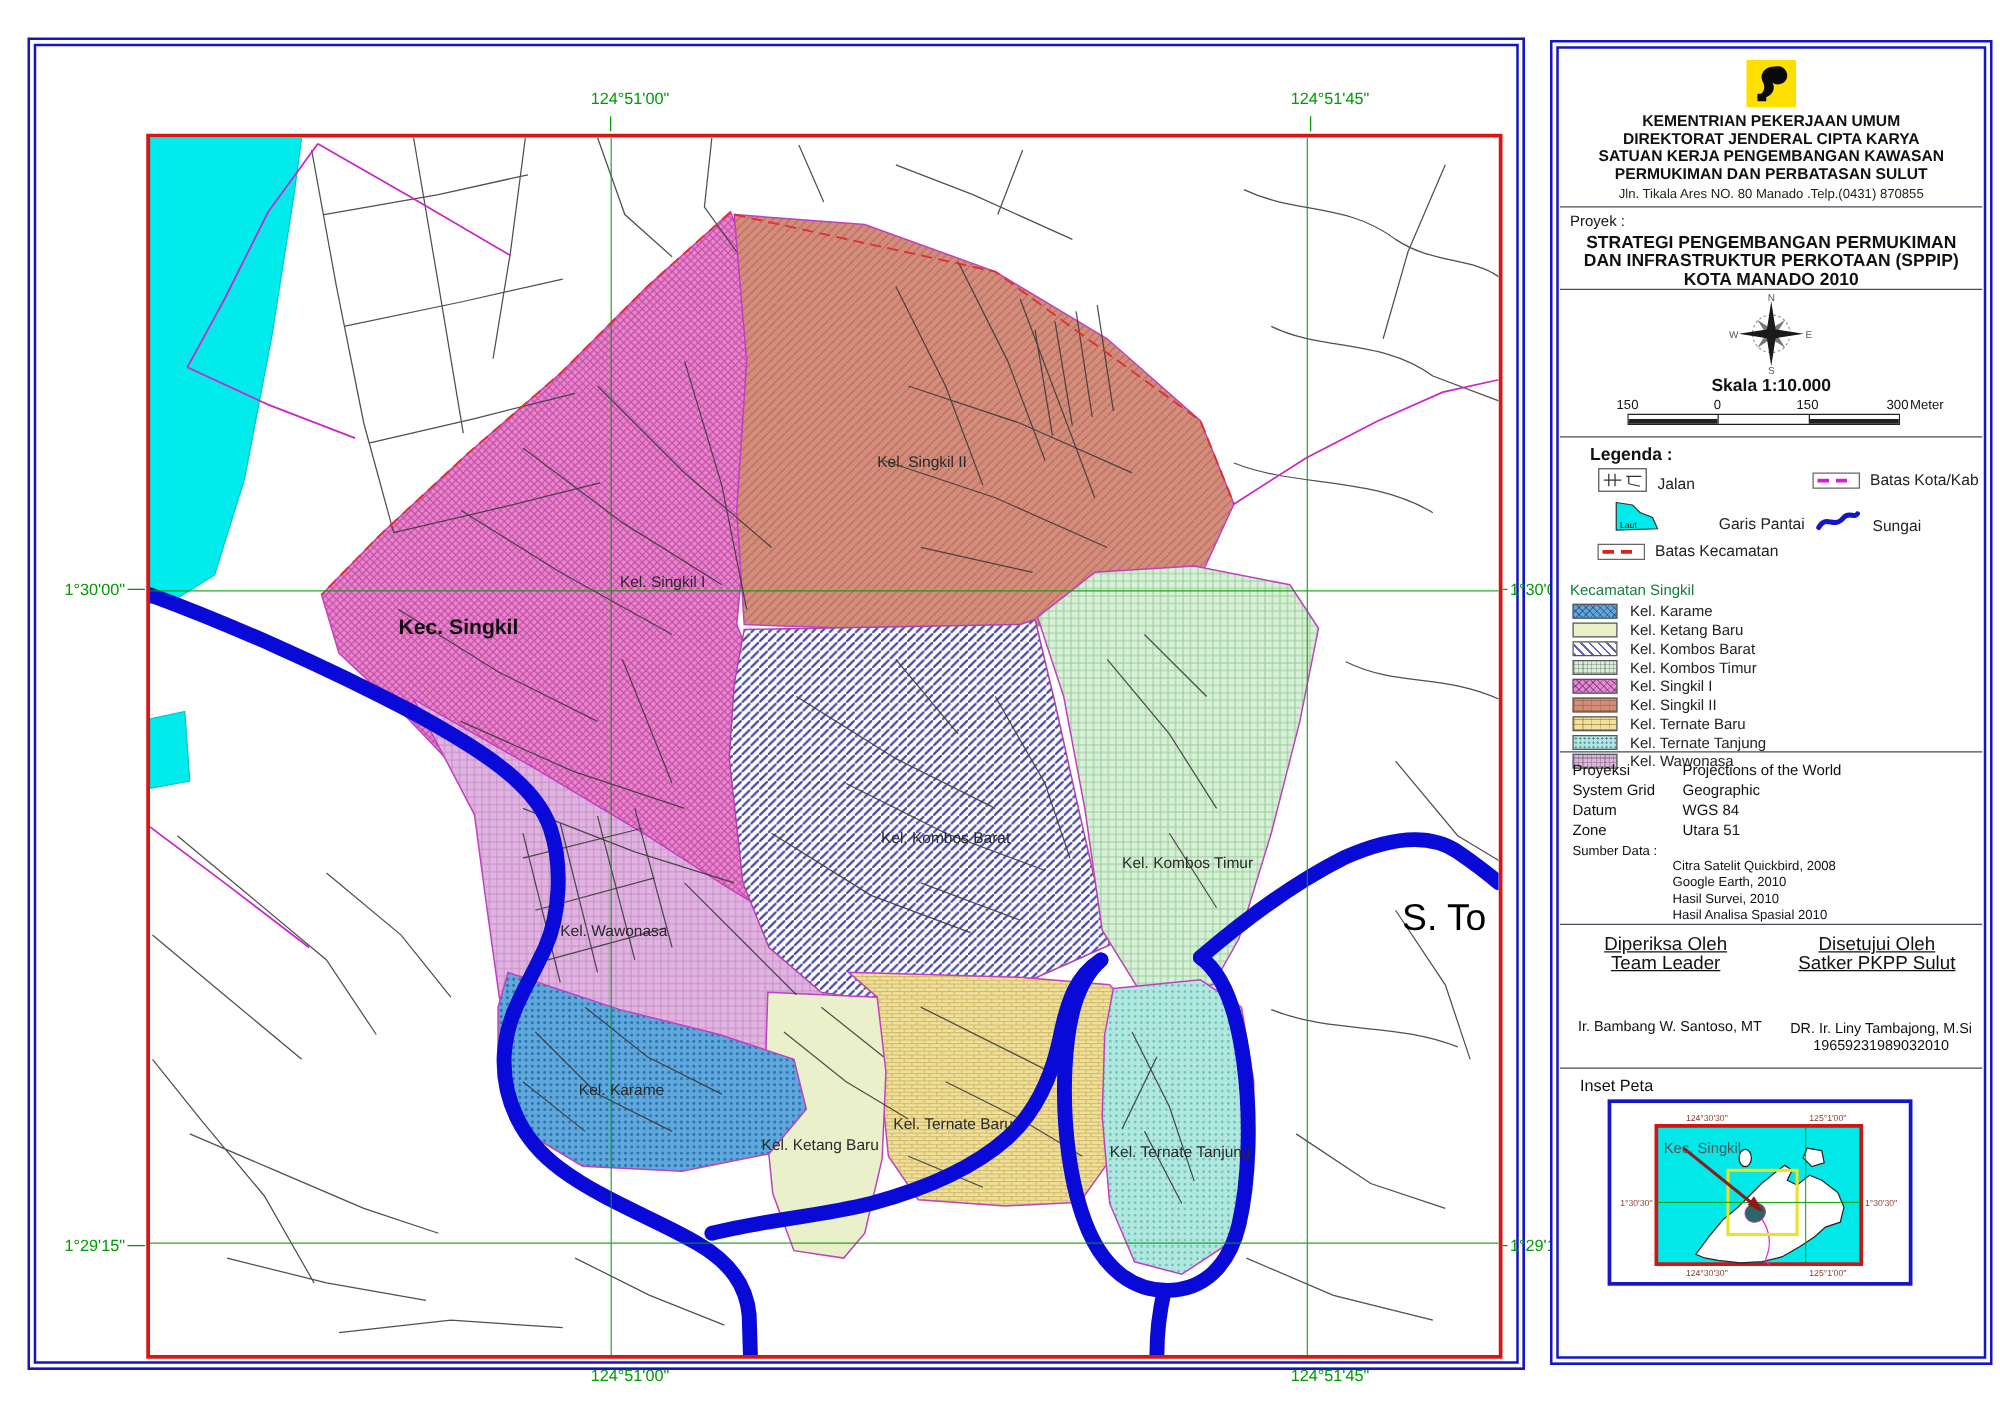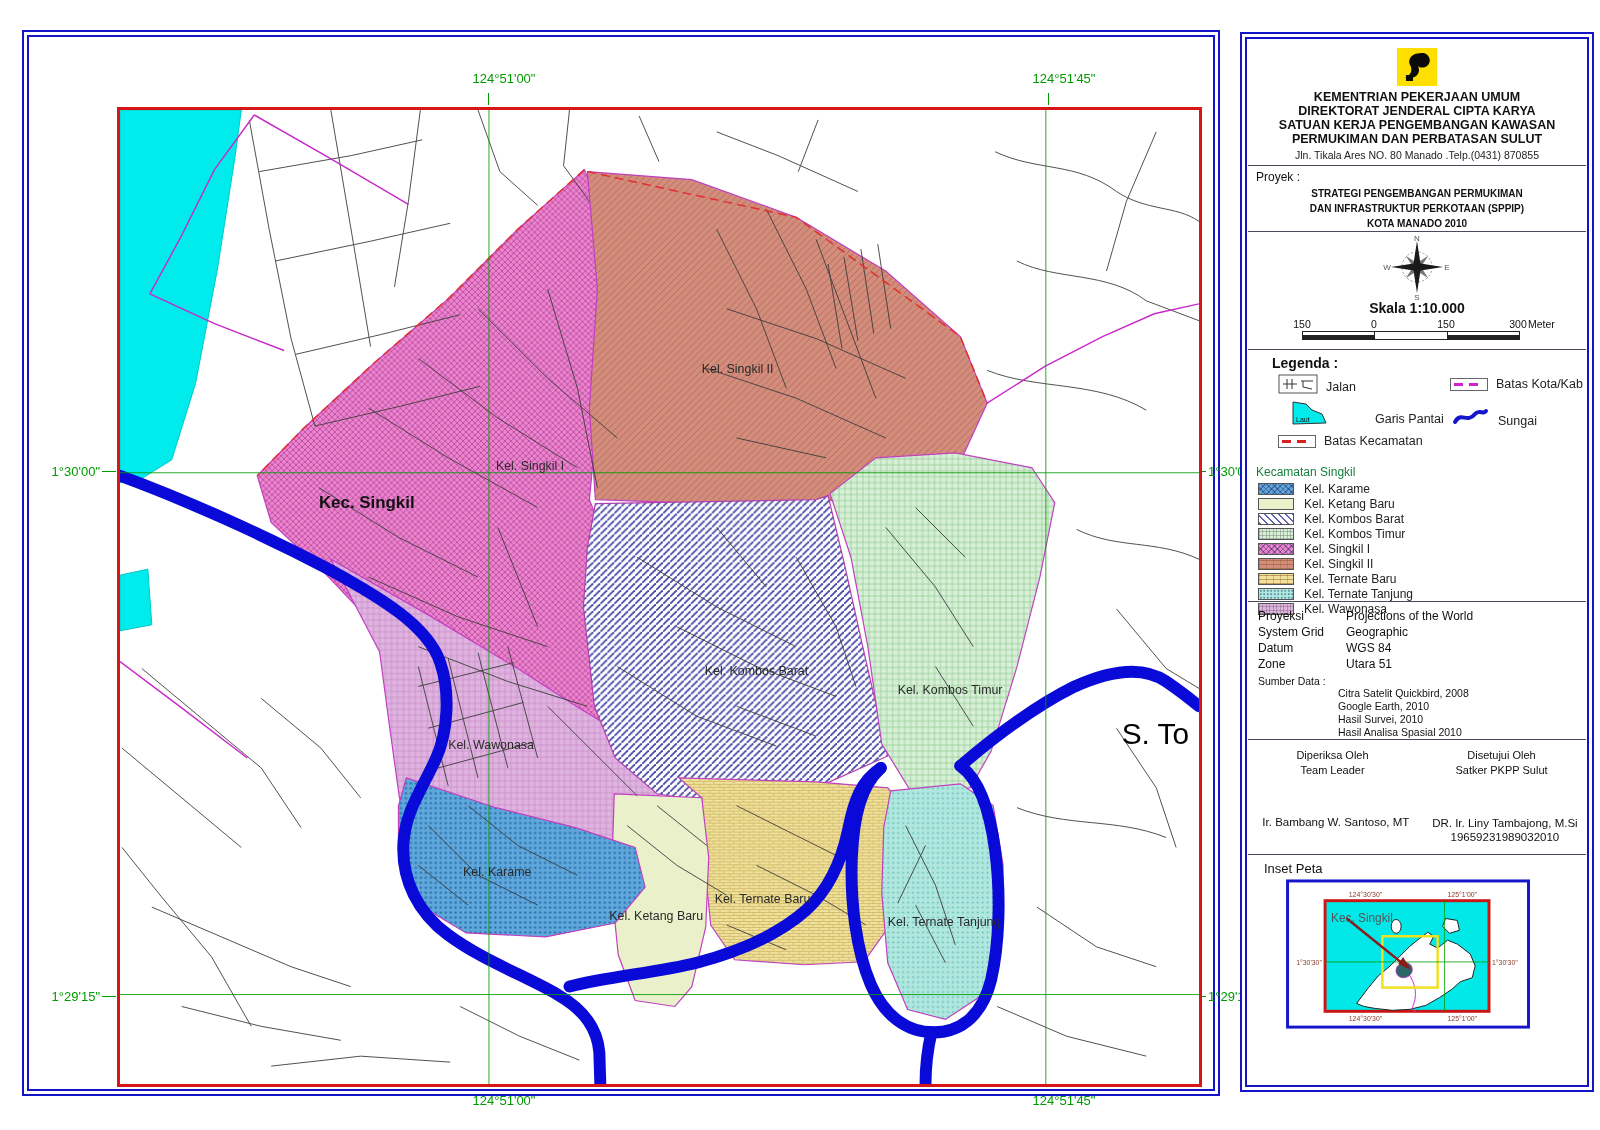--- a/index.html
+++ b/index.html
@@ -36,21 +36,21 @@
   #sec-scale  { height:118px; }
   #sec-legend { height:252px; }
   #sec-proj   { height:138px; padding:6px 16px 0 10px; }
   #sec-sign   { height:115px; }
 
   .logo-svg { display:block; margin:8px auto 4px auto; }
   .org-line { font-weight:bold; font-size:12.5px; line-height:14px; }
   .address  { font-size:10.5px; margin-top:3px; color:#222; }
 
   .proyek-label { font-size:12px; margin:4px 0 2px 8px; }
-  .proyek-line  { font-weight:bold; font-size:10px; line-height:15px; text-align:center; }
+  .proyek-line  { font-weight:bold; font-size:14px; line-height:15px; text-align:center; }
   .mt-line { font-size:12px; line-height:15px; text-align:center; color:#222; }
 
   .compass-svg { display:block; margin:2px auto 0 auto; }
   .skala { font-weight:bold; font-size:14px; text-align:center; margin-top:0px; }
   .scalebar { position:relative; width:250px; margin:2px auto 0 auto; height:26px; font-size:10.5px; }
   .sb-lab { position:absolute; top:0; transform:translateX(-50%); }
   .sb-l0 { left:10px; } .sb-l1 { left:82px; } .sb-l2 { left:154px; } .sb-l3 { left:226px; }
   .sb-unit { position:absolute; left:236px; top:0; }
   .sb-bar { position:absolute; top:13px; left:10px; width:216px; height:7px;
             border:1px solid #222; display:flex; box-sizing:content-box; background:#fff; }
@@ -85,21 +85,21 @@
              background-size:3.5px 3.5px; }
   .sw-brick { background-image:
       repeating-linear-gradient(0deg, rgba(140,90,30,.5) 0 1px, transparent 1px 4px),
       repeating-linear-gradient(90deg, rgba(140,90,30,.3) 0 1px, transparent 1px 7px); }
 
   .proj-row { font-size:12px; line-height:16px; }
   .proj-key { display:inline-block; width:88px; }
   .sumber-label { font-size:10.5px; margin-top:3px; }
   .sumber-line { font-size:10.5px; margin-left:80px; line-height:13px; }
 
-  .role { position:absolute; top:8px; width:50%; text-align:center; font-size:11px; line-height:15px; }
+  .role { position:absolute; top:8px; width:50%; text-align:center; font-size:15px; line-height:15px;text-decoration:underline; }
   .role-left { left:0; } .role-right { right:0; }
   .name-left  { position:absolute; top:76px; left:0;  width:52%; text-align:center; font-size:11.5px; }
   .name-right { position:absolute; top:76px; right:0; width:48%; text-align:center; font-size:11.5px; line-height:14px; }
 
   .inset-title { font-size:13px; margin:6px 0 0 16px; }
   #inset-svg { position:absolute; left:20px; top:22px; }
 </style>
 </head>
 <body>
 

